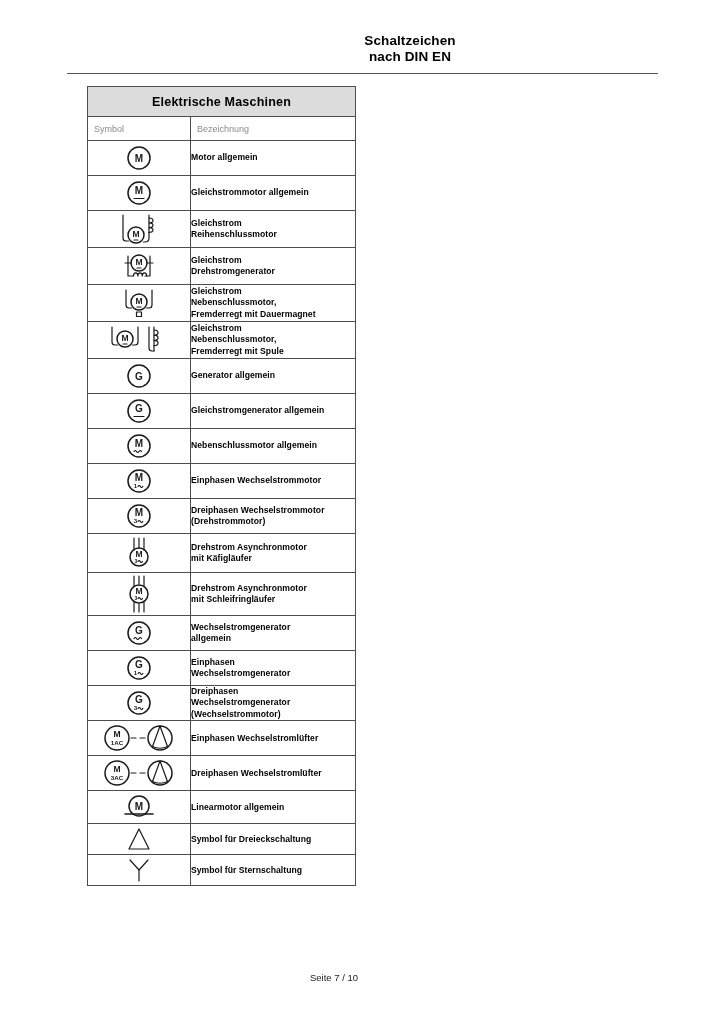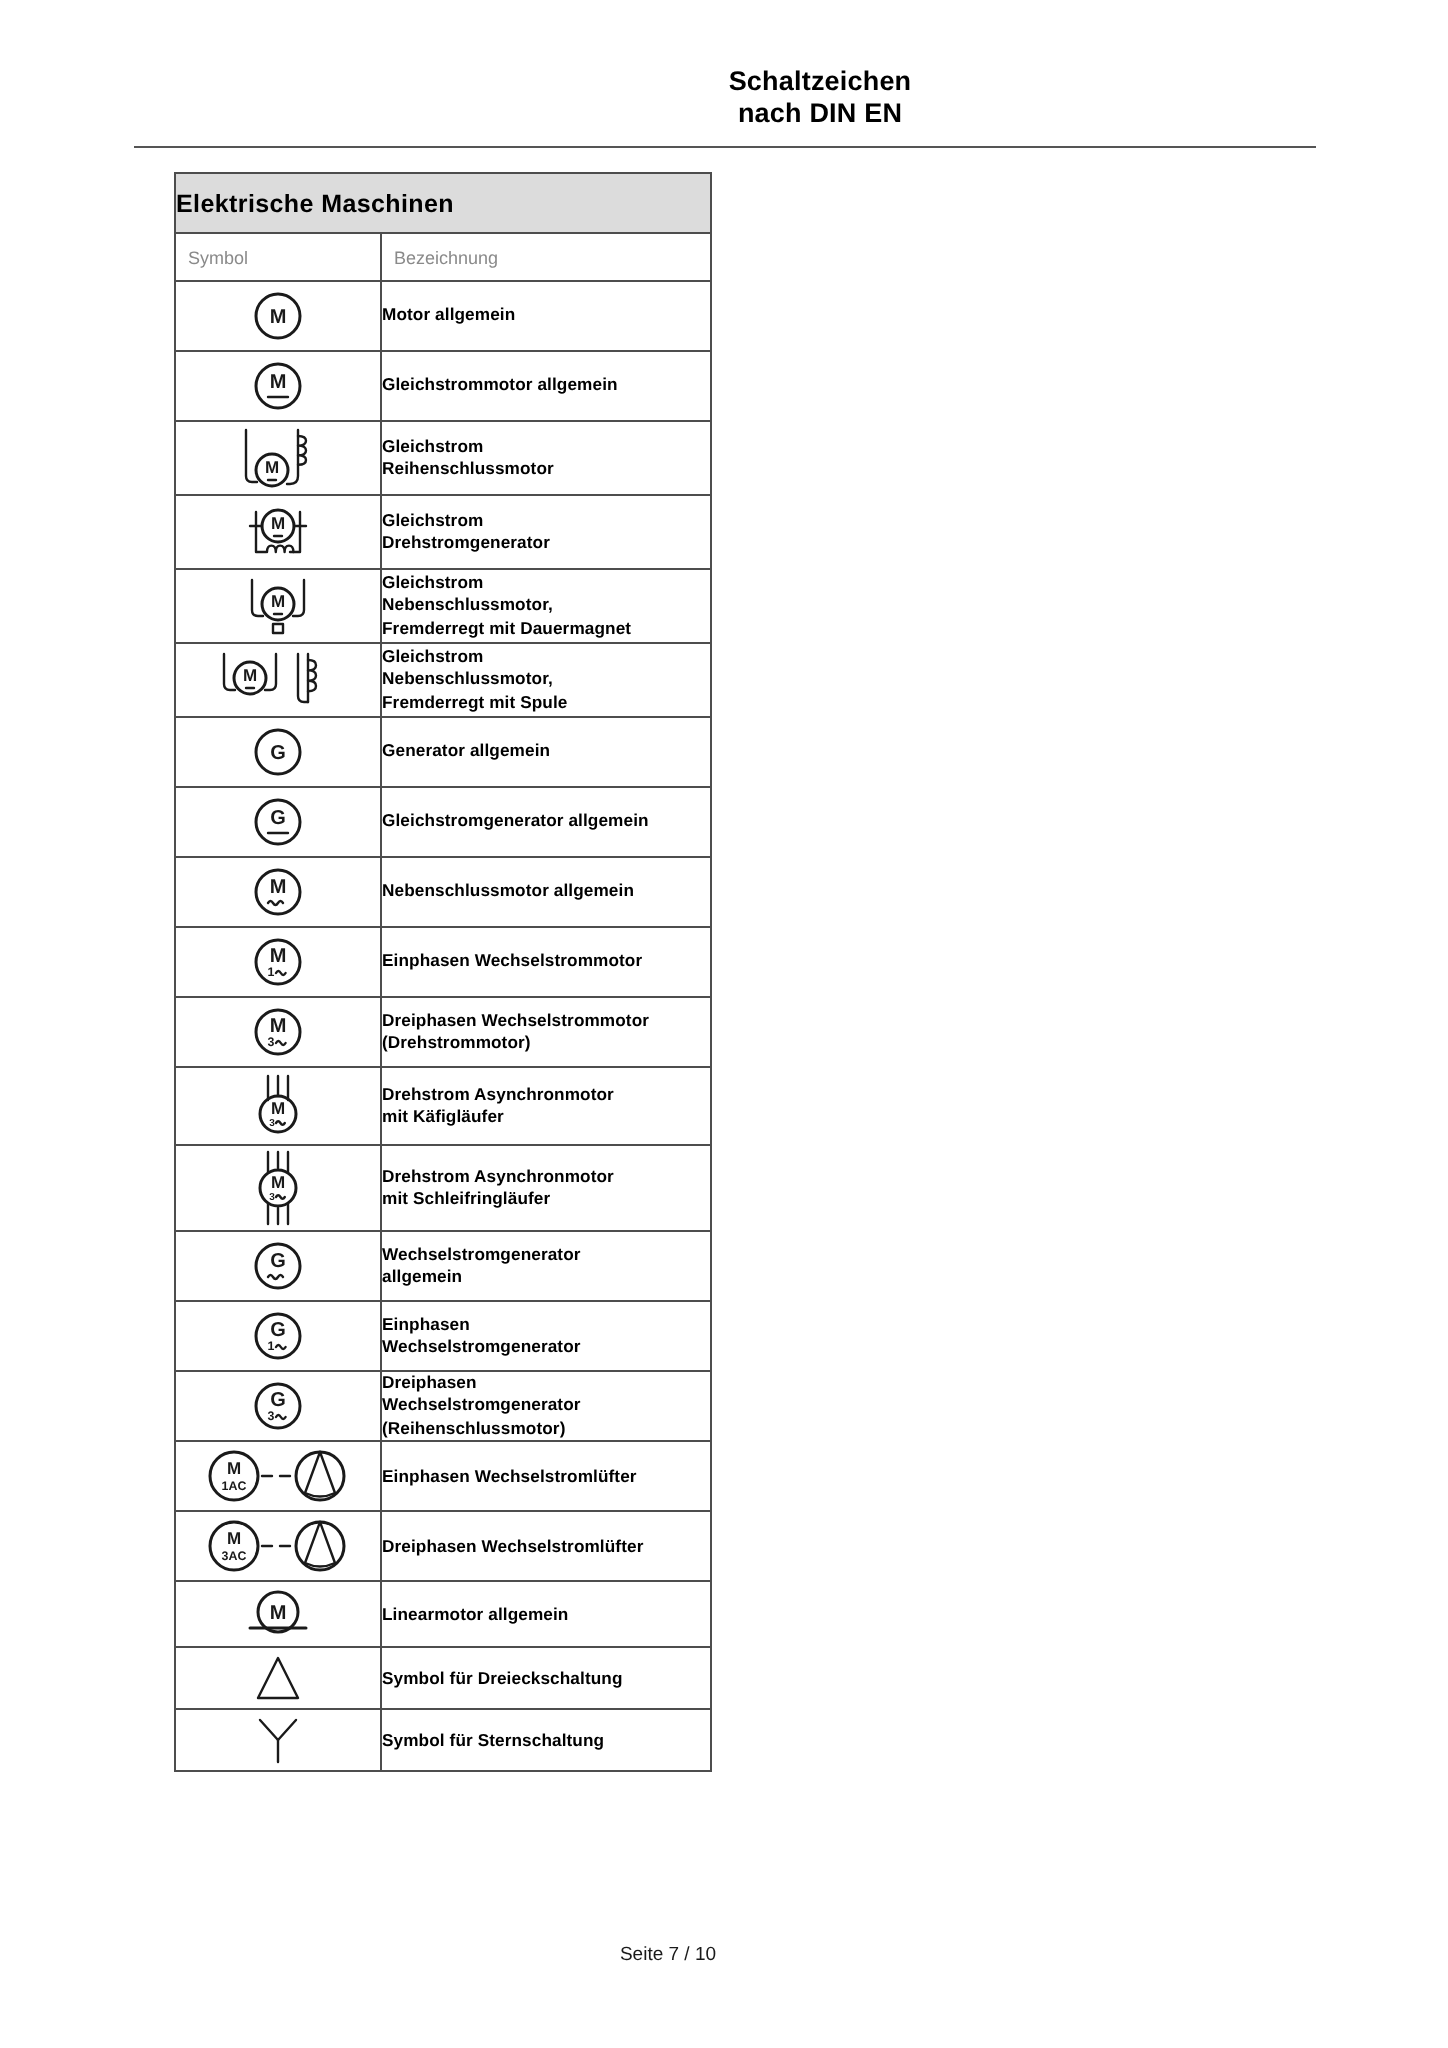--- a/index.html
+++ b/index.html
@@ -47,21 +47,21 @@
     table-layout:fixed;
   }
   .sym-table td,.sym-table th{
     border:1.1px solid #4d4d4d;
     padding:0;
     vertical-align:middle;
   }
   .title-cell{
     background:#dcdcdc;
     height:29px;
-    text-align:left;
+    text-align:center;
     font-size:12.5px;
     font-weight:bold;
     letter-spacing:0.2px;
   }
   .subhead td{
     background:#ffffff;
     height:23px;
     color:#8a8a8a;
     font-size:9px;
     font-weight:normal;
@@ -370,21 +370,21 @@
           <svg width="46" height="34" viewBox="0 0 46 34">
             <circle class="stroke" cx="23" cy="17" r="11"></circle>
             <text class="glyph glyph-lg" x="23" y="17">G</text>
             <text class="glyph glyph-sm" x="19.5" y="24">3</text>
             <path class="stroke-thin" d="M22 22.5 q1.2 -2 2.4 0 q1.2 2 2.4 0"></path>
           </svg>
         </td>
         <td class="cell-desc">
           <span class="l">Dreiphasen</span>
           <span class="l">Wechselstromgenerator</span>
-          <span class="l">(Reihenschlussmotor)</span>
+          <span class="l">(Wechselstrommotor)</span>
         </td>
       </tr>
 
       <tr>
         <td class="cell-symbol">
           <svg width="88" height="34" viewBox="0 0 88 34">
             <circle class="stroke" cx="22" cy="17" r="12"></circle>
             <text class="glyph glyph-md" x="22" y="16">M</text>
             <text class="glyph glyph-sm" x="22" y="24">1AC</text>
             <line class="stroke-thin" x1="36" y1="17" x2="41" y2="17"></line>

